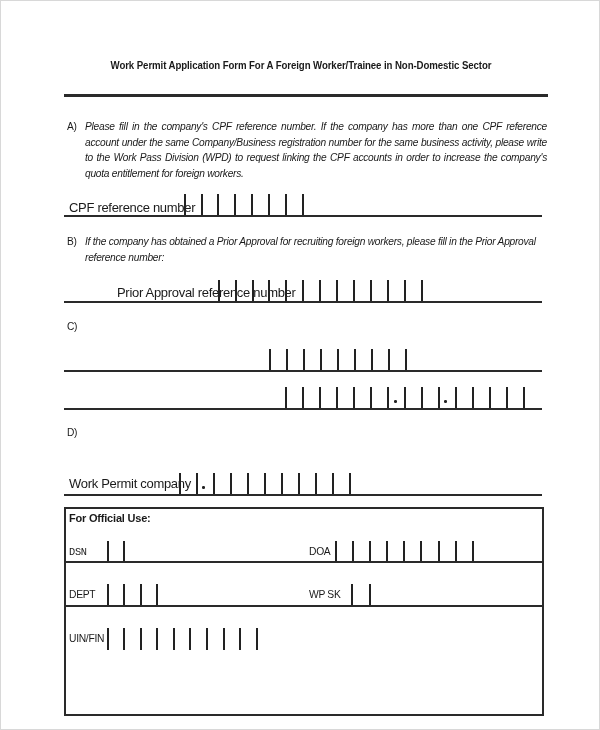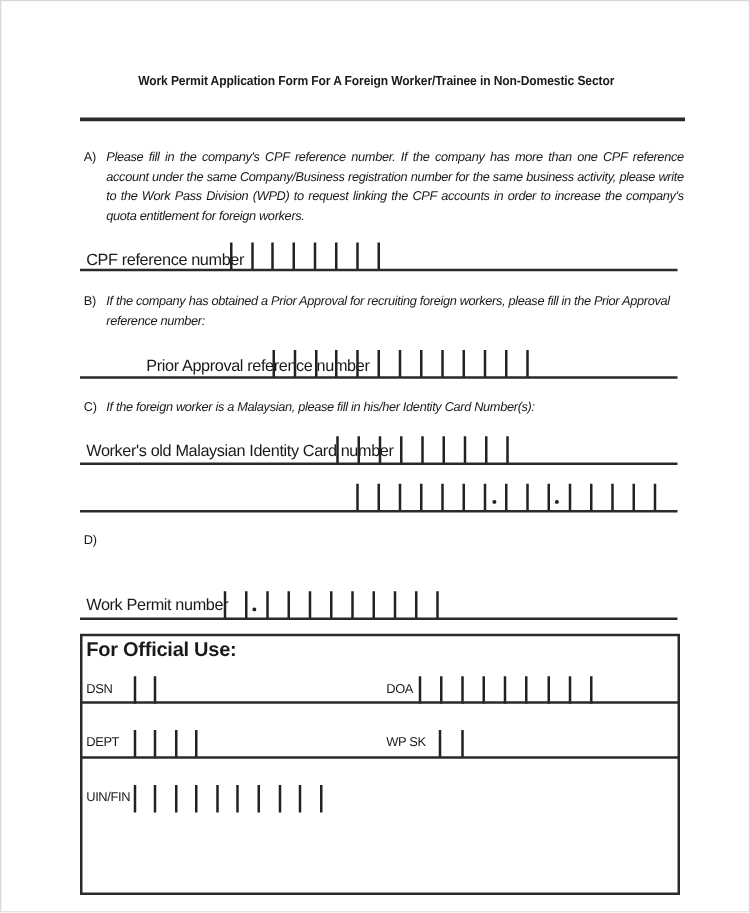--- a/index.html
+++ b/index.html
@@ -12,21 +12,21 @@
   .para { font-size: 10.2px; line-height: 15.5px; letter-spacing: -0.25px; }
   .marker { left: 66px; width: 20px; }
   .ptext { left: 84px; width: 462px; text-align: justify; font-style: italic; }
   .field-label { font-size: 13px; letter-spacing: -0.3px; white-space: nowrap; text-align: right; }
   .line { height: 2px; background: #2a2a2a; left: 63px; width: 478px; }
   .tick { width: 1.5px; background: #222; height: 22px; }
   .dot { width: 2.5px; height: 2.5px; background: #222; border-radius: 50%; }
   .box { left: 63px; top: 506px; width: 476px; height: 205px; border: 2px solid #2a2a2a; }
   .box-row-line { left: 63px; width: 480px; height: 2px; background: #2a2a2a; }
   .box-label { font-size: 10.3px; letter-spacing: -0.3px; white-space: nowrap; }
-  .box-title { font-size: 16px; font-weight: bold; letter-spacing: -0.2px; }
+  .box-title { font-size: 11px; font-weight: bold; letter-spacing: -0.2px; }
 </style>
 </head>
 <body>
 
 <div class="page">
 
   <div class="abs title">Work Permit Application Form For A Foreign Worker/Trainee in Non-Domestic Sector</div>
   <div class="abs rule-thick"></div>
 
   <div class="abs para marker" style="top:118px;">A)</div>
@@ -58,22 +58,20 @@
       <div class="abs tick" style="left: 335px; top: 279px;"></div>
       <div class="abs tick" style="left: 352px; top: 279px;"></div>
       <div class="abs tick" style="left: 369px; top: 279px;"></div>
       <div class="abs tick" style="left: 386px; top: 279px;"></div>
       <div class="abs tick" style="left: 403px; top: 279px;"></div>
       <div class="abs tick" style="left: 420px; top: 279px;"></div>
     </div>
   <div class="abs line" style="top:300px;"></div>
 
   <div class="abs para marker" style="top:318px;">C)</div>
-  <div class="abs para ptext" style="top:318px; text-align:left;">If the foreign worker is a Malaysian, please fill in his/her Identity Card Number(s):</div>
-  <div class="abs field-label" style="left:68px; top:352px;">Worker's old Malaysian Identity Card number</div>
   <div class="abs ticks" style="left: 0px; top: 0px;">
       <div class="abs tick" style="left: 268px; top: 348px;"></div>
       <div class="abs tick" style="left: 285px; top: 348px;"></div>
       <div class="abs tick" style="left: 302px; top: 348px;"></div>
       <div class="abs tick" style="left: 319px; top: 348px;"></div>
       <div class="abs tick" style="left: 336px; top: 348px;"></div>
       <div class="abs tick" style="left: 353px; top: 348px;"></div>
       <div class="abs tick" style="left: 370px; top: 348px;"></div>
       <div class="abs tick" style="left: 387px; top: 348px;"></div>
       <div class="abs tick" style="left: 404px; top: 348px;"></div>
@@ -95,41 +93,41 @@
       <div class="abs tick" style="left: 471px; top: 386px;"></div>
       <div class="abs tick" style="left: 488px; top: 386px;"></div>
       <div class="abs tick" style="left: 505px; top: 386px;"></div>
       <div class="abs tick" style="left: 522px; top: 386px;"></div>
       <div class="abs dot" style="left: 393px; top: 399px;"></div>
       <div class="abs dot" style="left: 443px; top: 399px;"></div>
     </div>
   <div class="abs line" style="top:407px;"></div>
 
   <div class="abs para marker" style="top:424px;">D)</div>
-  <div class="abs field-label" style="left:68px; top:475px;">Work Permit number</div>
+  <div class="abs field-label" style="left:68px; top:475px;">Work Permit company</div>
   <div class="abs ticks" style="left: 0px; top: 0px;">
       <div class="abs tick" style="left: 178px; top: 472px;"></div>
       <div class="abs tick" style="left: 195px; top: 472px;"></div>
       <div class="abs tick" style="left: 212px; top: 472px;"></div>
       <div class="abs tick" style="left: 229px; top: 472px;"></div>
       <div class="abs tick" style="left: 246px; top: 472px;"></div>
       <div class="abs tick" style="left: 263px; top: 472px;"></div>
       <div class="abs tick" style="left: 280px; top: 472px;"></div>
       <div class="abs tick" style="left: 297px; top: 472px;"></div>
       <div class="abs tick" style="left: 314px; top: 472px;"></div>
       <div class="abs tick" style="left: 331px; top: 472px;"></div>
       <div class="abs tick" style="left: 348px; top: 472px;"></div>
       <div class="abs dot" style="left: 201px; top: 485px;"></div>
     </div>
   <div class="abs line" style="top:493px;"></div>
 
   <div class="abs box"></div>
   <div class="abs box-title" style="left:68px; top:511px;">For Official Use:</div>
 
-  <div class="abs box-label" style="left:68px; top:545px;">DSN</div>
+  <div class="abs box-label" style="left:68px; top:545px;font-family:Liberation Mono, monospace;">DSN</div>
   <div class="abs ticks" style="left: 0px; top: 0px;">
       <div class="abs tick" style="left: 106px; top: 540px;"></div>
       <div class="abs tick" style="left: 122px; top: 540px;"></div>
     </div>
   <div class="abs box-label" style="left:308px; top:545px;">DOA</div>
   <div class="abs ticks" style="left: 0px; top: 0px;">
       <div class="abs tick" style="left: 334px; top: 540px;"></div>
       <div class="abs tick" style="left: 351px; top: 540px;"></div>
       <div class="abs tick" style="left: 368px; top: 540px;"></div>
       <div class="abs tick" style="left: 385px; top: 540px;"></div>

